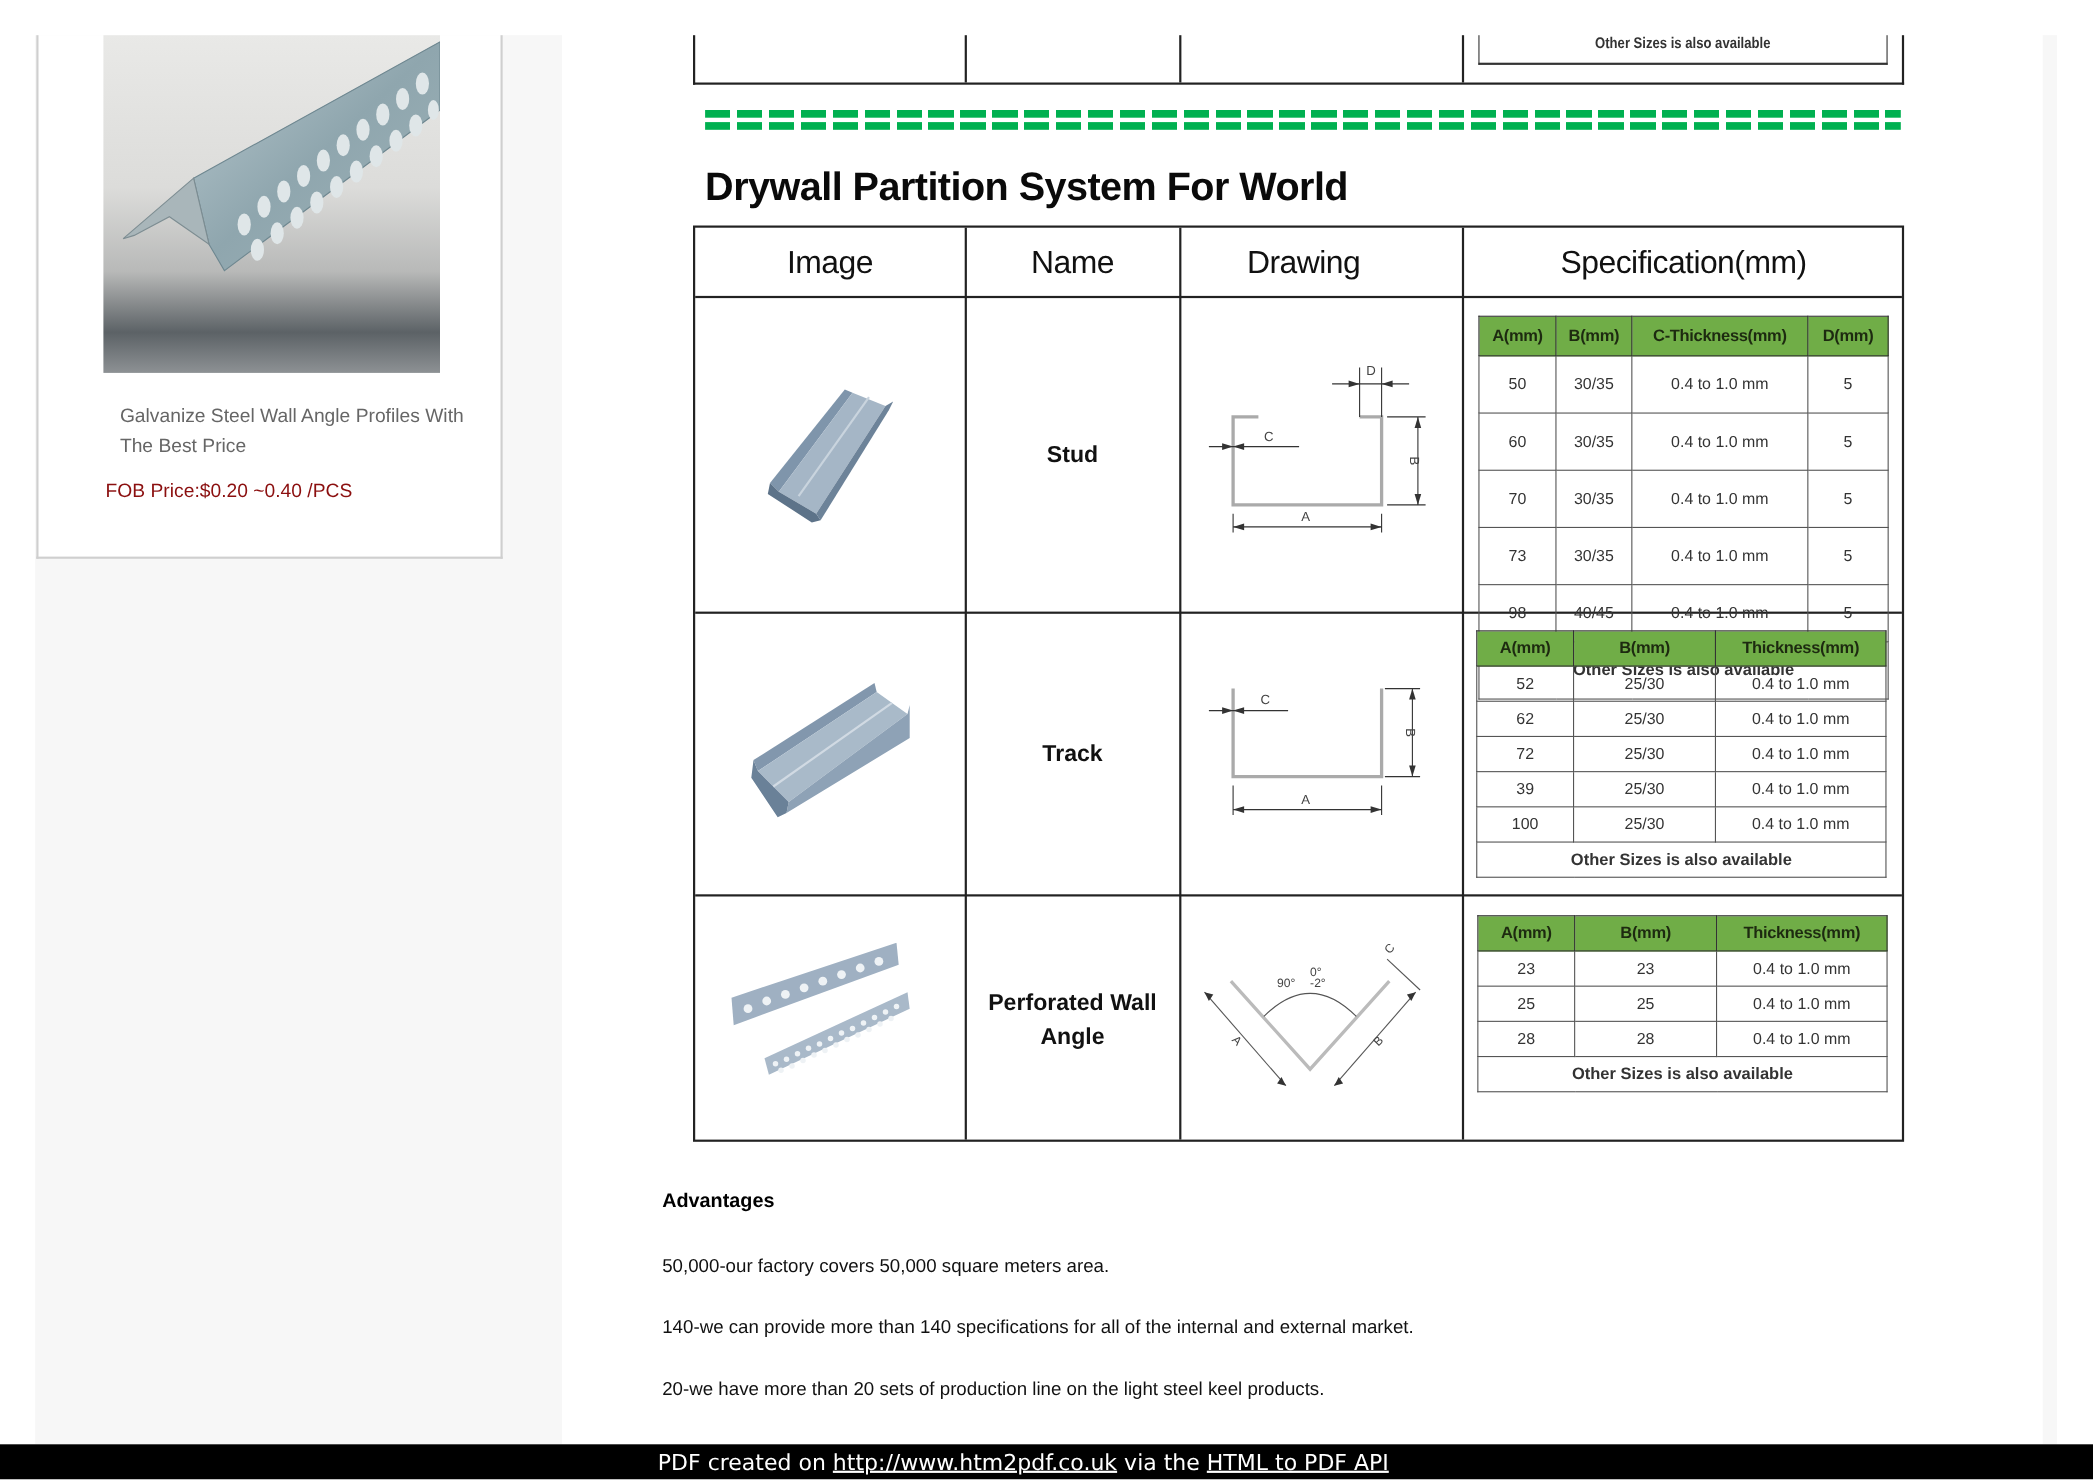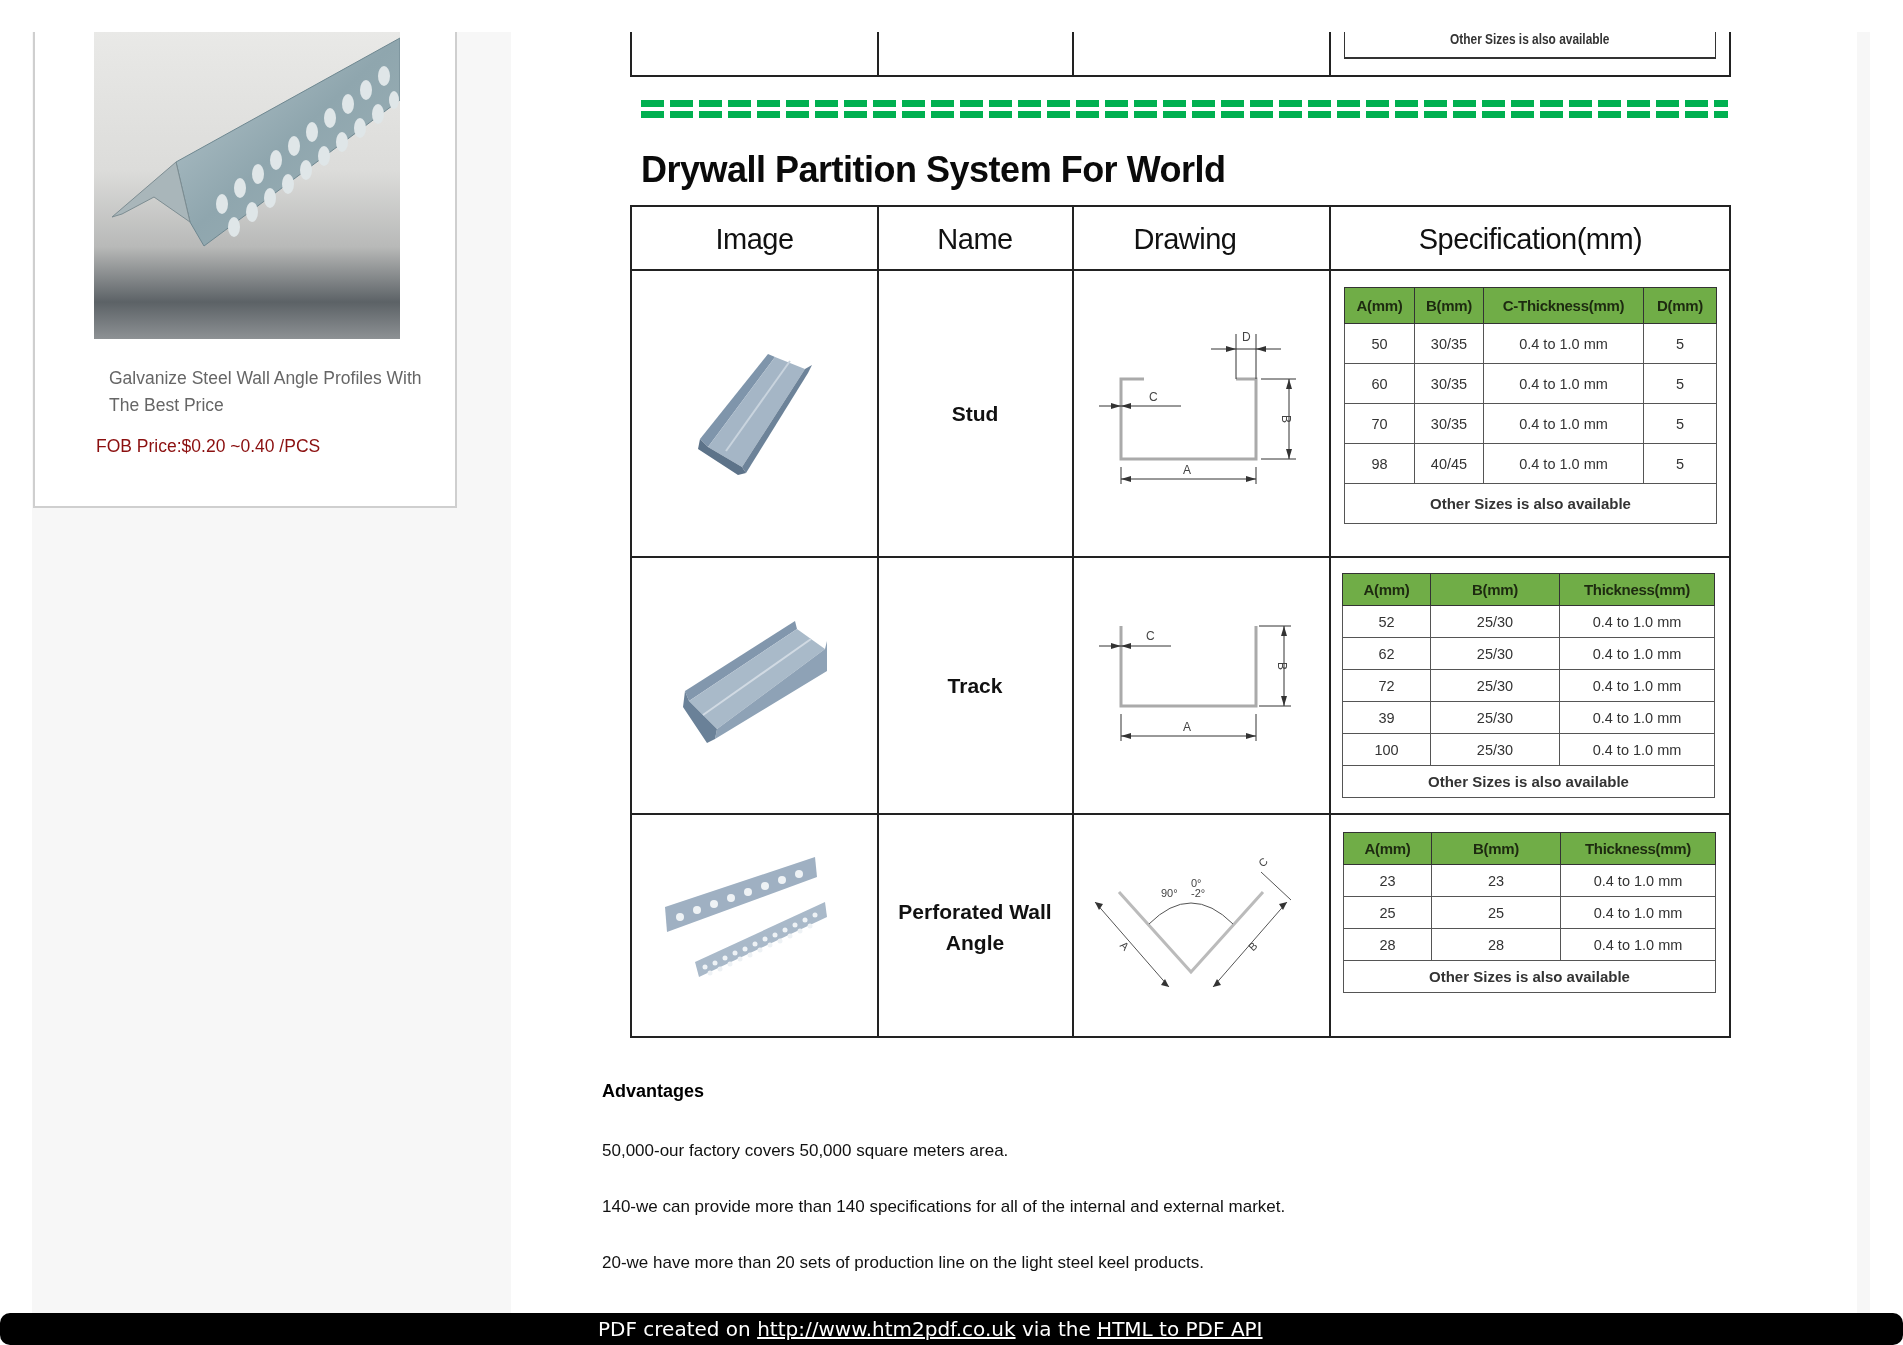--- a/index.html
+++ b/index.html
@@ -42,33 +42,33 @@
     .main-table .row-line { position: absolute; left: 0; right: 0; height: 2px; background: #222; }
     .header-cell { position: absolute; top: 0; height: 64px; display: flex; align-items: center; justify-content: center;
       font-size: 29px; color: #111; letter-spacing: -0.5px; }
     .name-cell { position: absolute; display: flex; align-items: center; justify-content: center; text-align: center;
       font-size: 21px; font-weight: bold; line-height: 31px; color: #111; }
     .image-cell, .drawing-cell { position: absolute; display: flex; align-items: center; justify-content: center; }
 
     
     .spec { position: absolute; border-collapse: collapse; font-size: 14px; color: #333; }
     .spec th { background: #70ad47; color: #1d2a10; font-weight: bold; font-size: 15px; border: 1.5px solid #333; height: 36px; letter-spacing: -0.3px; }
-    .spec td { border: 1.5px solid #555; text-align: center; height: 40px; font-size: 14.5px; }
+    .spec td { border: 1.5px solid #555; text-align: center; height: 52px; font-size: 14.5px; }
     .spec td.note { font-weight: bold; font-size: 15px; color: #333; }
     .spec.track th, .spec.track td { height: 32px; }
     .spec.angle th, .spec.angle td { height: 32px; }
 
     
     .advantages { position: absolute; left: 602px; top: 1080px; width: 1200px; }
     .adv-title { font-size: 18px; font-weight: bold; color: #000; height: 30px; line-height: 22px; }
     .adv-line { font-size: 17px; color: #111; margin-top: 26px; line-height: 30px; }
 
     
     .footer { position: absolute; left: 0; top: 1313px; width: 1903px; height: 32px; background: #000;
-      color: #fff; font-family: "DejaVu Sans", sans-serif; font-size: 20px; line-height: 32px; border-radius: 10px; }
+      color: #fff; font-family: "DejaVu Sans", sans-serif; font-size: 20px; line-height: 32px; }
     .footer-inner { position: absolute; left: 598px; top: 0; white-space: nowrap; }
     .footer a { color: #fff; text-decoration: underline; }
   </style>
 </head>
 <body>
 
 <div class="sidebar-bg"></div>
 <div class="product-card">
   <div class="product-img">
     <svg width="306" height="307" viewBox="0 0 306 307">
@@ -203,20 +203,26 @@
         <td>5</td>
       </tr>
       <tr>
         <td>60</td>
         <td>30/35</td>
         <td>0.4 to 1.0 mm</td>
         <td>5</td>
       </tr>
       <tr>
         <td>70</td>
+        <td>30/35</td>
+        <td>0.4 to 1.0 mm</td>
+        <td>5</td>
+      </tr>
+      <tr>
+        <td>73</td>
         <td>30/35</td>
         <td>0.4 to 1.0 mm</td>
         <td>5</td>
       </tr>
       <tr>
         <td>98</td>
         <td>40/45</td>
         <td>0.4 to 1.0 mm</td>
         <td>5</td>
       </tr>

